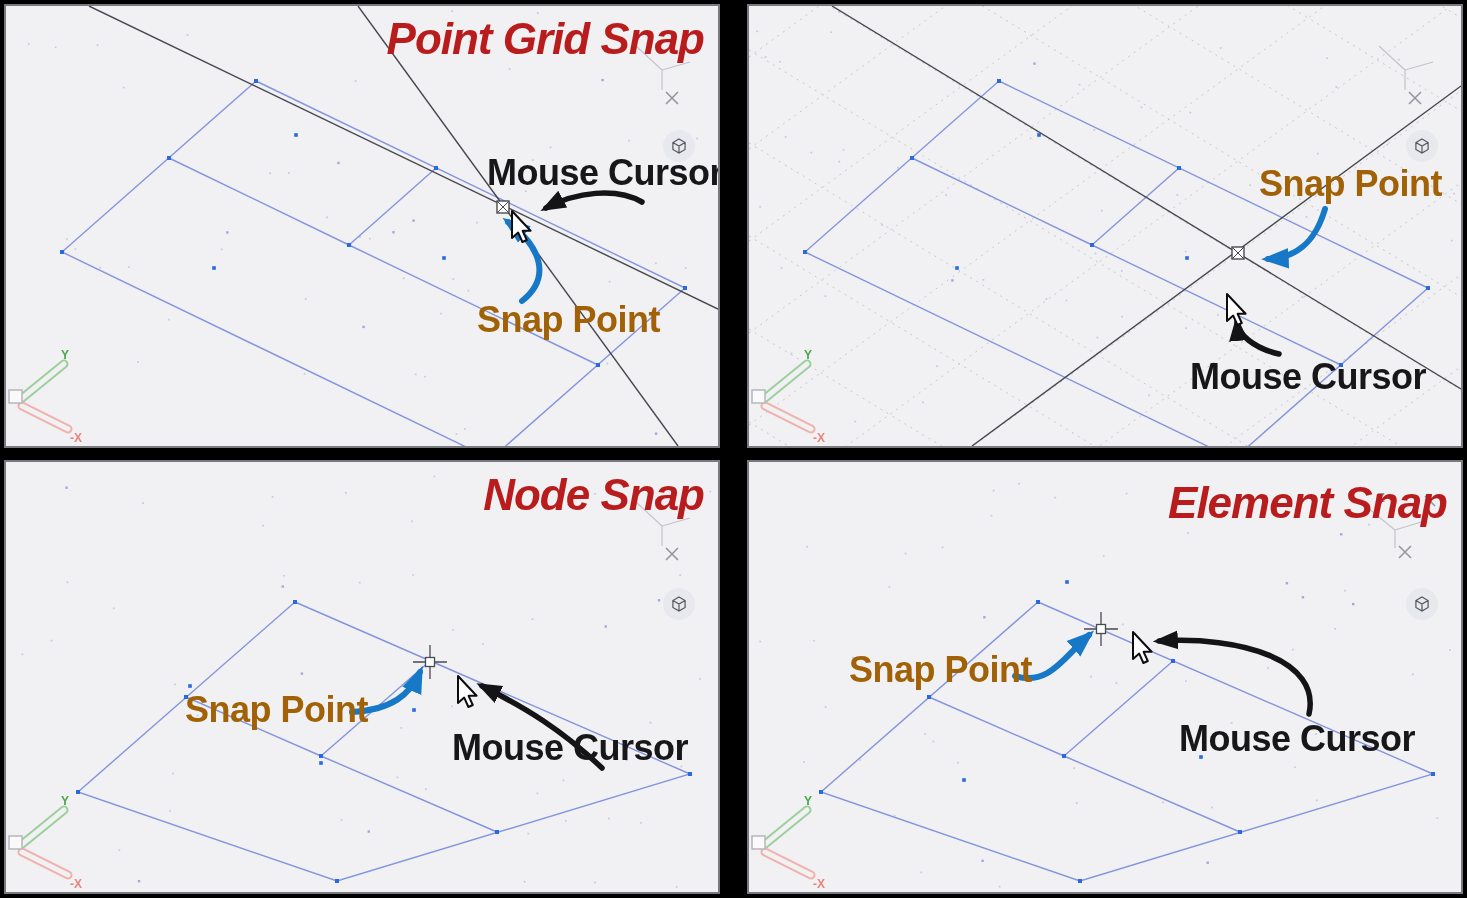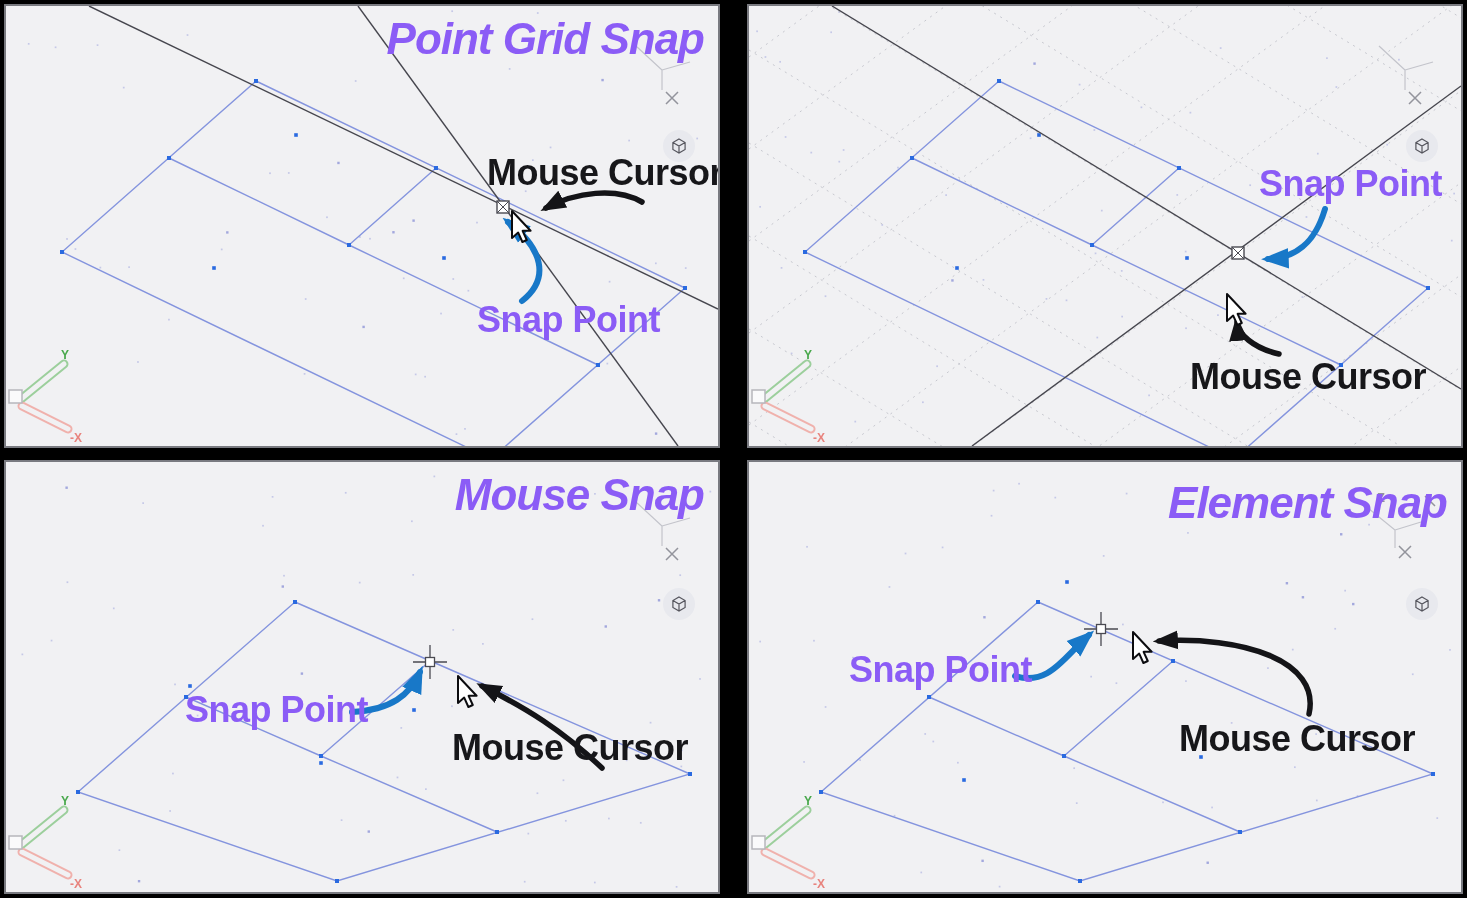--- a/index.html
+++ b/index.html
@@ -1,23 +1,23 @@
 <!DOCTYPE html>
 <html><head>
 <meta charset="utf-8">
 <style>
   html,body{margin:0;padding:0;background:#000;}
   #stage{position:relative;width:1467px;height:898px;background:#000;overflow:hidden;
          font-family:"Liberation Sans",sans-serif;}
   .panel{position:absolute;background:#f1f1f3;border:2px solid #797a80;box-sizing:border-box;overflow:hidden;}
   .scene{position:absolute;left:0;top:0;width:100%;height:100%;display:block;}
   .title{position:absolute;top:8px;right:14px;font-style:italic;font-weight:800;
-         font-size:44px;line-height:1.15;color:#8b5cf6;letter-spacing:-1px;white-space:nowrap;}
+         font-size:44px;line-height:1.15;color:#b91c1c;letter-spacing:-1px;white-space:nowrap;}
   .lbl{position:absolute;font-size:36px;font-weight:700;white-space:nowrap;letter-spacing:-0.5px;}
-  .lbl.snap{color:#8b5cf6;}
+  .lbl.snap{color:#a16207;}
   .lbl.mouse{color:#17171a;}
   .cube{position:absolute;width:32px;height:32px;border-radius:50%;border:none;
         background:#e8e9ee;display:flex;align-items:center;justify-content:center;
         padding:0;cursor:pointer;}
   .cube svg{display:block;}
 </style>
 </head>
 <body>
 
 <div id="stage">
@@ -387,21 +387,21 @@
         <g>
           <line x1="15" y1="383" x2="58" y2="348" stroke="#9ccf9c" stroke-width="9" stroke-linecap="round"></line>
           <line x1="15" y1="383" x2="58" y2="348" stroke="#f1f1f3" stroke-width="5" stroke-linecap="round"></line>
           <line x1="16" y1="390" x2="62" y2="413" stroke="#f0b1ac" stroke-width="9" stroke-linecap="round"></line>
           <line x1="16" y1="390" x2="62" y2="413" stroke="#f1f1f3" stroke-width="5" stroke-linecap="round"></line>
           <rect x="3" y="374" width="13" height="13" fill="#fafafb" stroke="#b6b6bc" stroke-width="1.5"></rect>
           <text x="55" y="343" fill="#49a84c" font-size="12" font-weight="700">Y</text>
           <text x="64" y="426" fill="#e8837d" font-size="12" font-weight="700">-X</text>
         </g>
       </svg>
-    <div class="title">Mouse Snap</div>
+    <div class="title">Node Snap</div>
     <div class="lbl snap" style="left:179px;top:227px">Snap Point</div>
     <div class="lbl mouse" style="left:446px;top:265px">Mouse Cursor</div>
     <button class="cube" style="left:657px;top:126px">
       <svg width="18" height="18" viewBox="0 0 18 18">
         <path d="M9,2 L15.1,5.5 V12.5 L9,16 L2.9,12.5 V5.5 Z M2.9,5.5 L9,9 L15.1,5.5 M9,9 V16" fill="none" stroke="#55555d" stroke-width="1.2"></path>
       </svg>
     </button>
   </div>
 
   <div class="panel" style="left:747px;top:460px;width:716px;height:434px">

